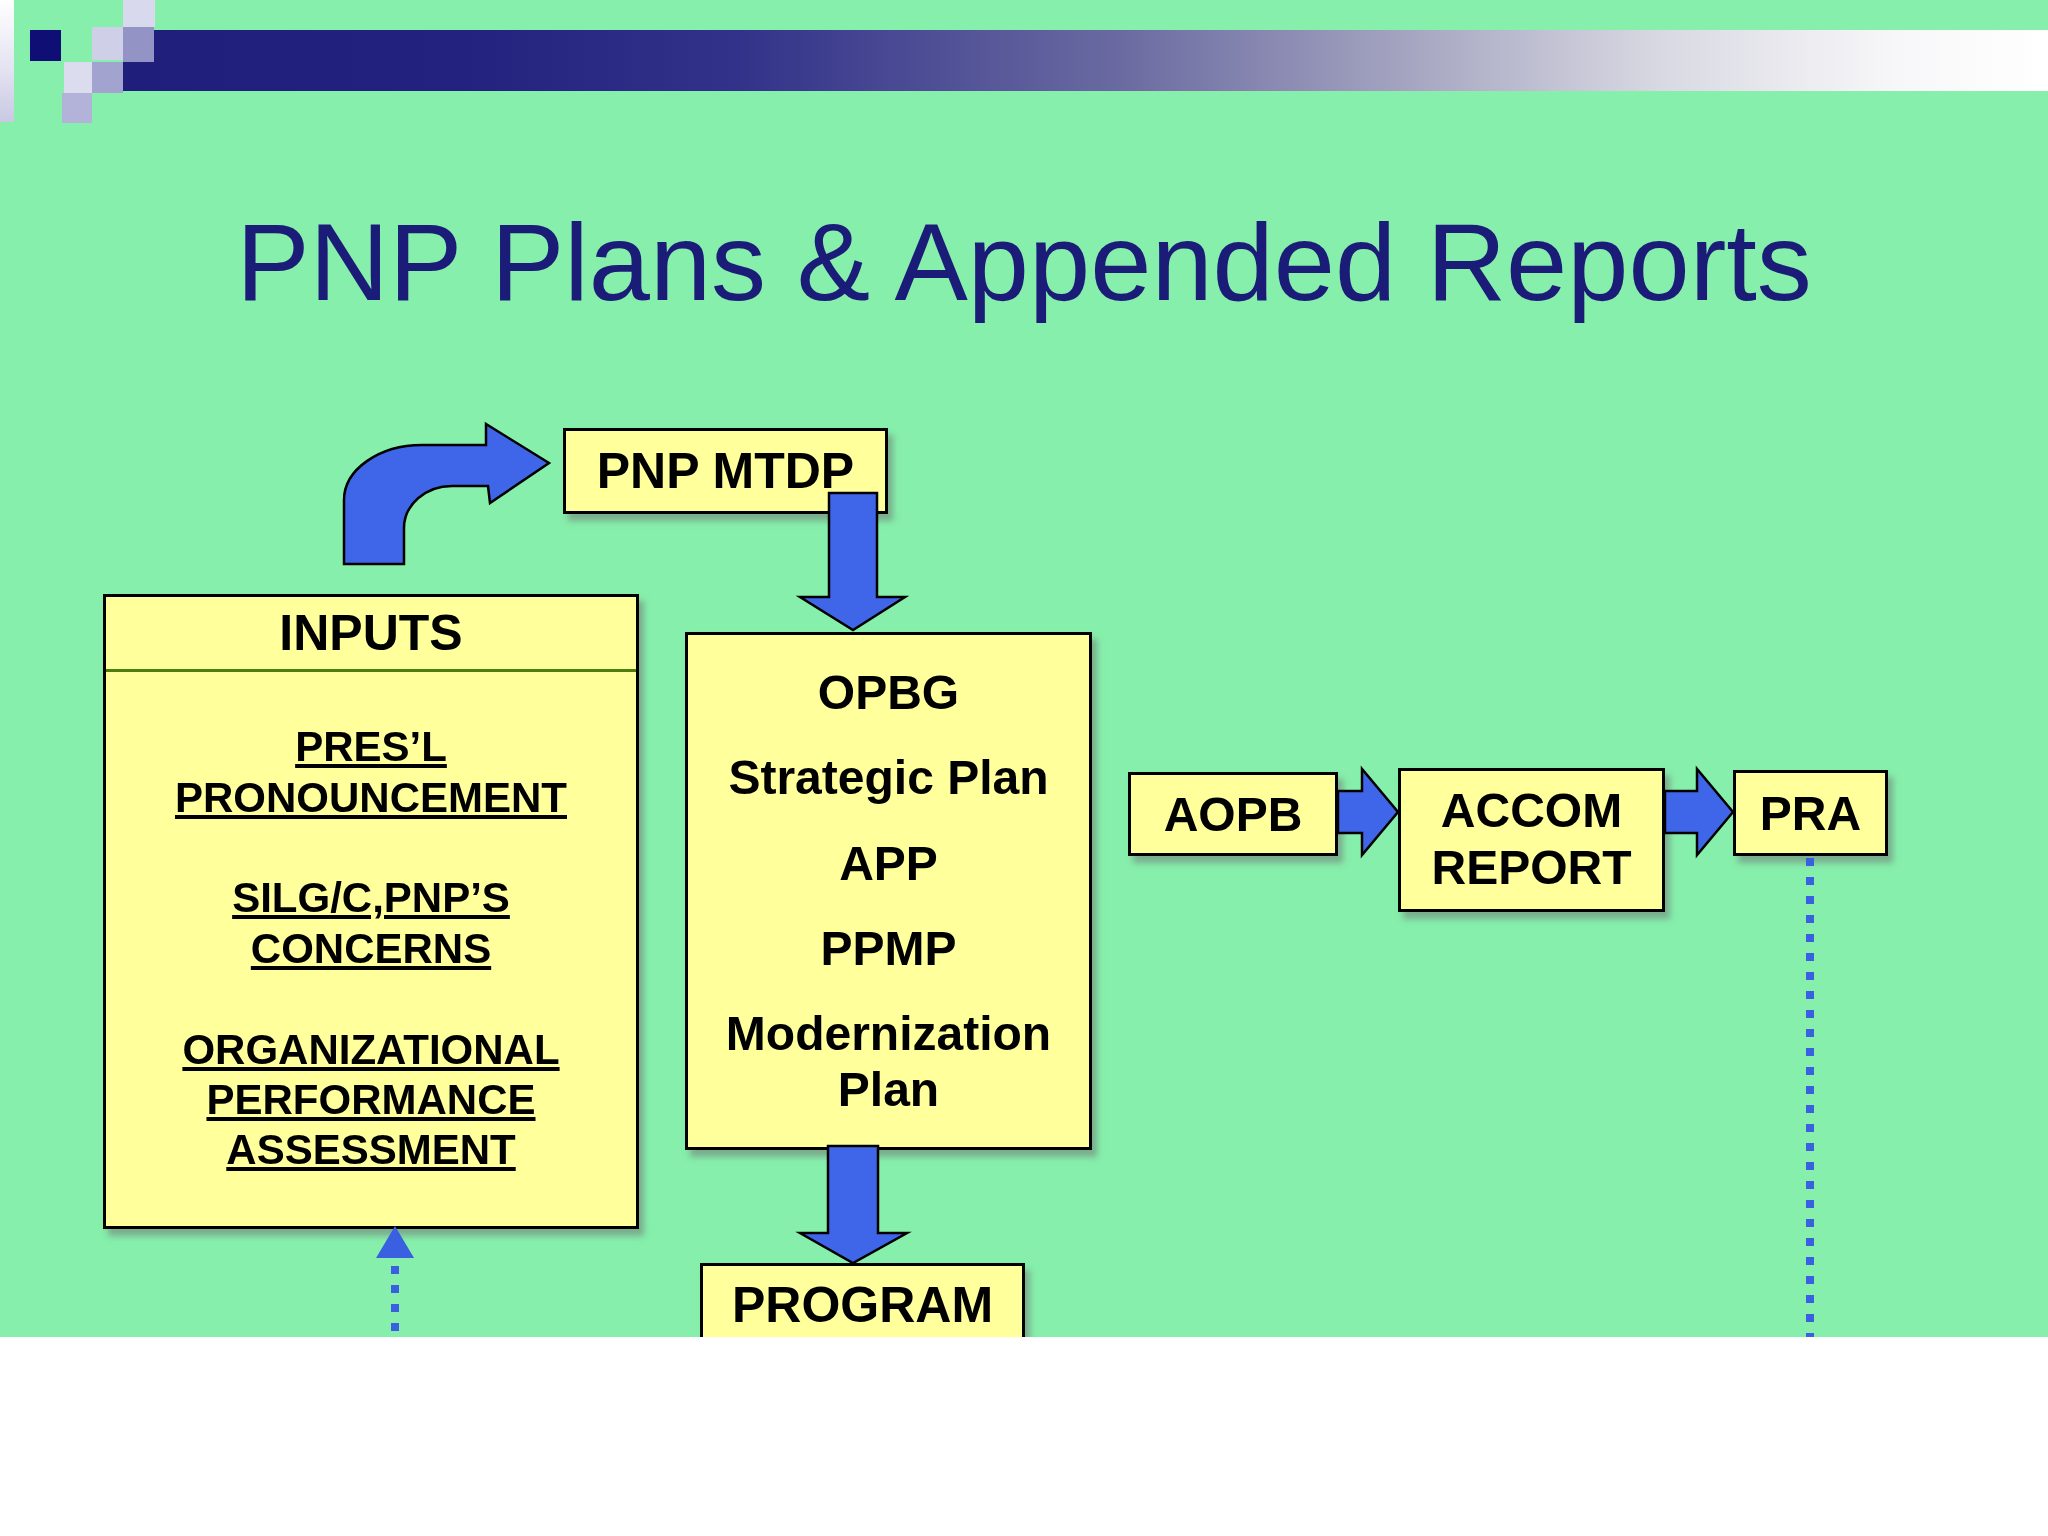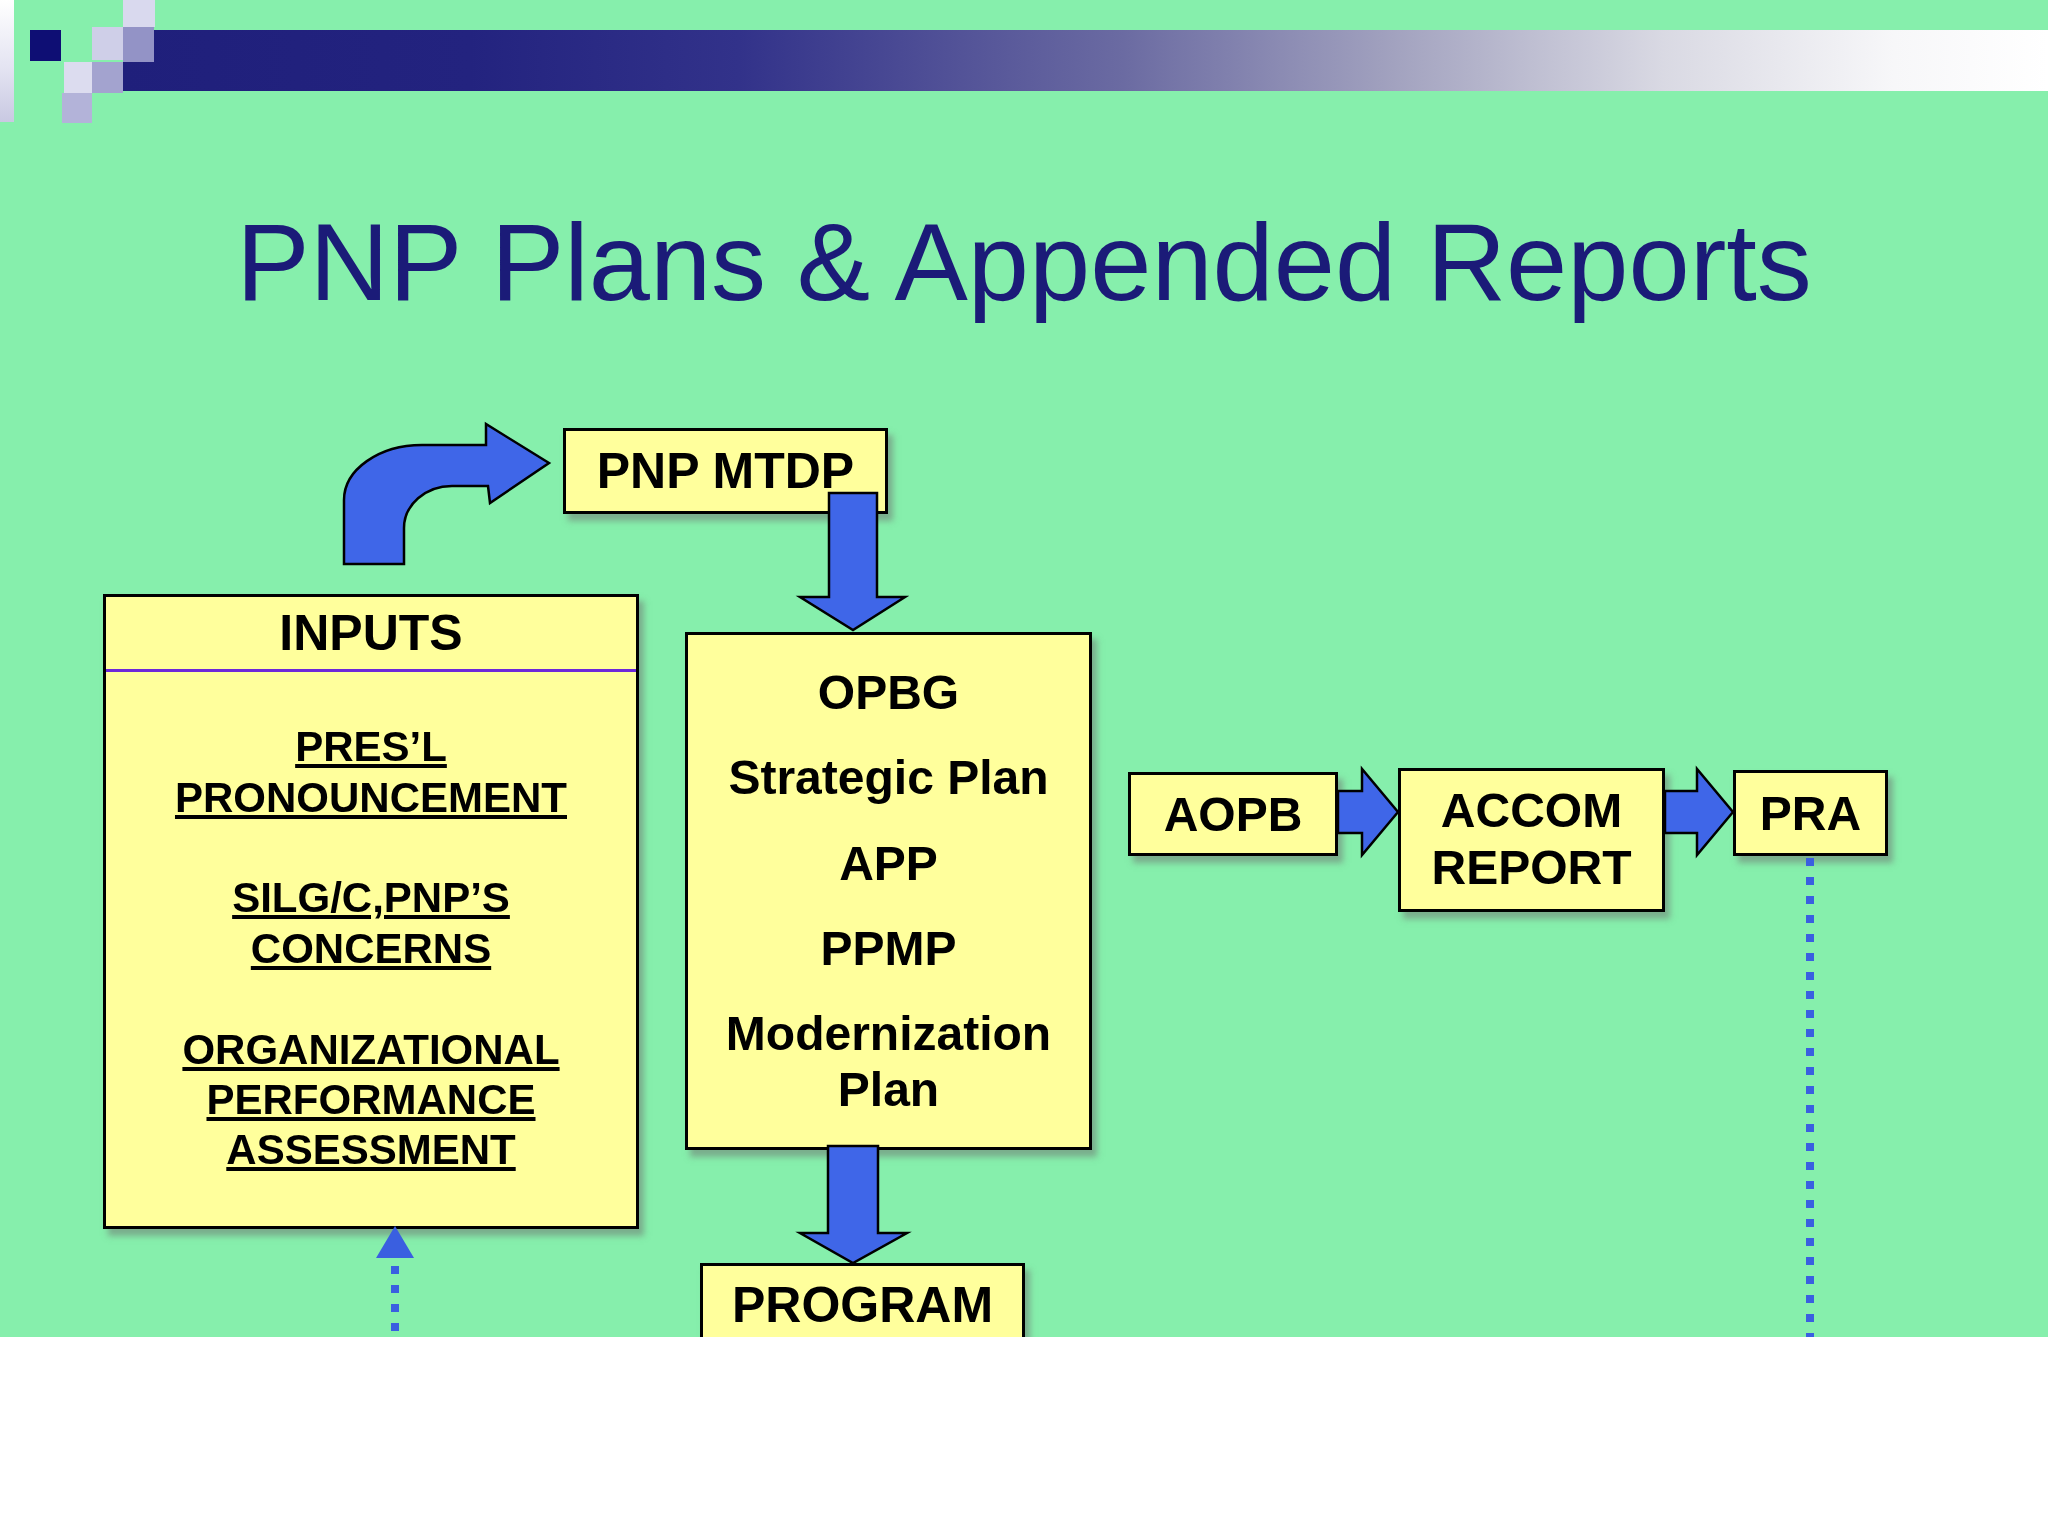--- a/index.html
+++ b/index.html
@@ -23,21 +23,21 @@
   
   .title{position:absolute;left:0;top:196px;width:2048px;text-align:center;
          font-size:110px;font-weight:400;color:#1b1b78;letter-spacing:0;line-height:1.2;}
   
   .box{position:absolute;background:#ffff9c;border:3px solid #000;box-sizing:border-box;
        box-shadow:5px 7px 6px rgba(110,110,110,.5);color:#000;display:flex;
        align-items:center;justify-content:center;text-align:center;font-weight:bold;}
   .box-pnp-mtdp{left:563px;top:428px;width:325px;height:86px;font-size:50px;}
   .box-inputs{left:103px;top:594px;width:536px;height:635px;flex-direction:column;
               align-items:stretch;justify-content:flex-start;}
-  .inputs-header{height:72px;border-bottom:3px solid #6d28d9;display:flex;align-items:center;
+  .inputs-header{height:72px;border-bottom:3px solid #4d7c0f;display:flex;align-items:center;
                  justify-content:center;font-size:50px;font-weight:bold;flex:0 0 auto;}
   .inputs-body{flex:1 1 auto;display:flex;flex-direction:column;justify-content:space-evenly;
                font-size:42px;line-height:1.2;padding:0 6px;text-decoration:underline;}
   .box-opbg{left:685px;top:632px;width:407px;height:518px;flex-direction:column;
             justify-content:space-evenly;font-size:48px;line-height:1.15;padding:0 8px;}
   .box-aopb{left:1128px;top:772px;width:210px;height:84px;font-size:48px;text-align:center;}
   .box-accom{left:1398px;top:768px;width:267px;height:144px;font-size:48px;line-height:1.18;padding:0 10px;}
   .box-pra{left:1733px;top:770px;width:155px;height:86px;font-size:48px;}
   .box-program{left:700px;top:1263px;width:325px;height:144px;font-size:50px;line-height:1.2;}
   .box-feedback{left:1450px;top:1245px;width:343px;height:85px;font-size:52px;font-weight:400;}

